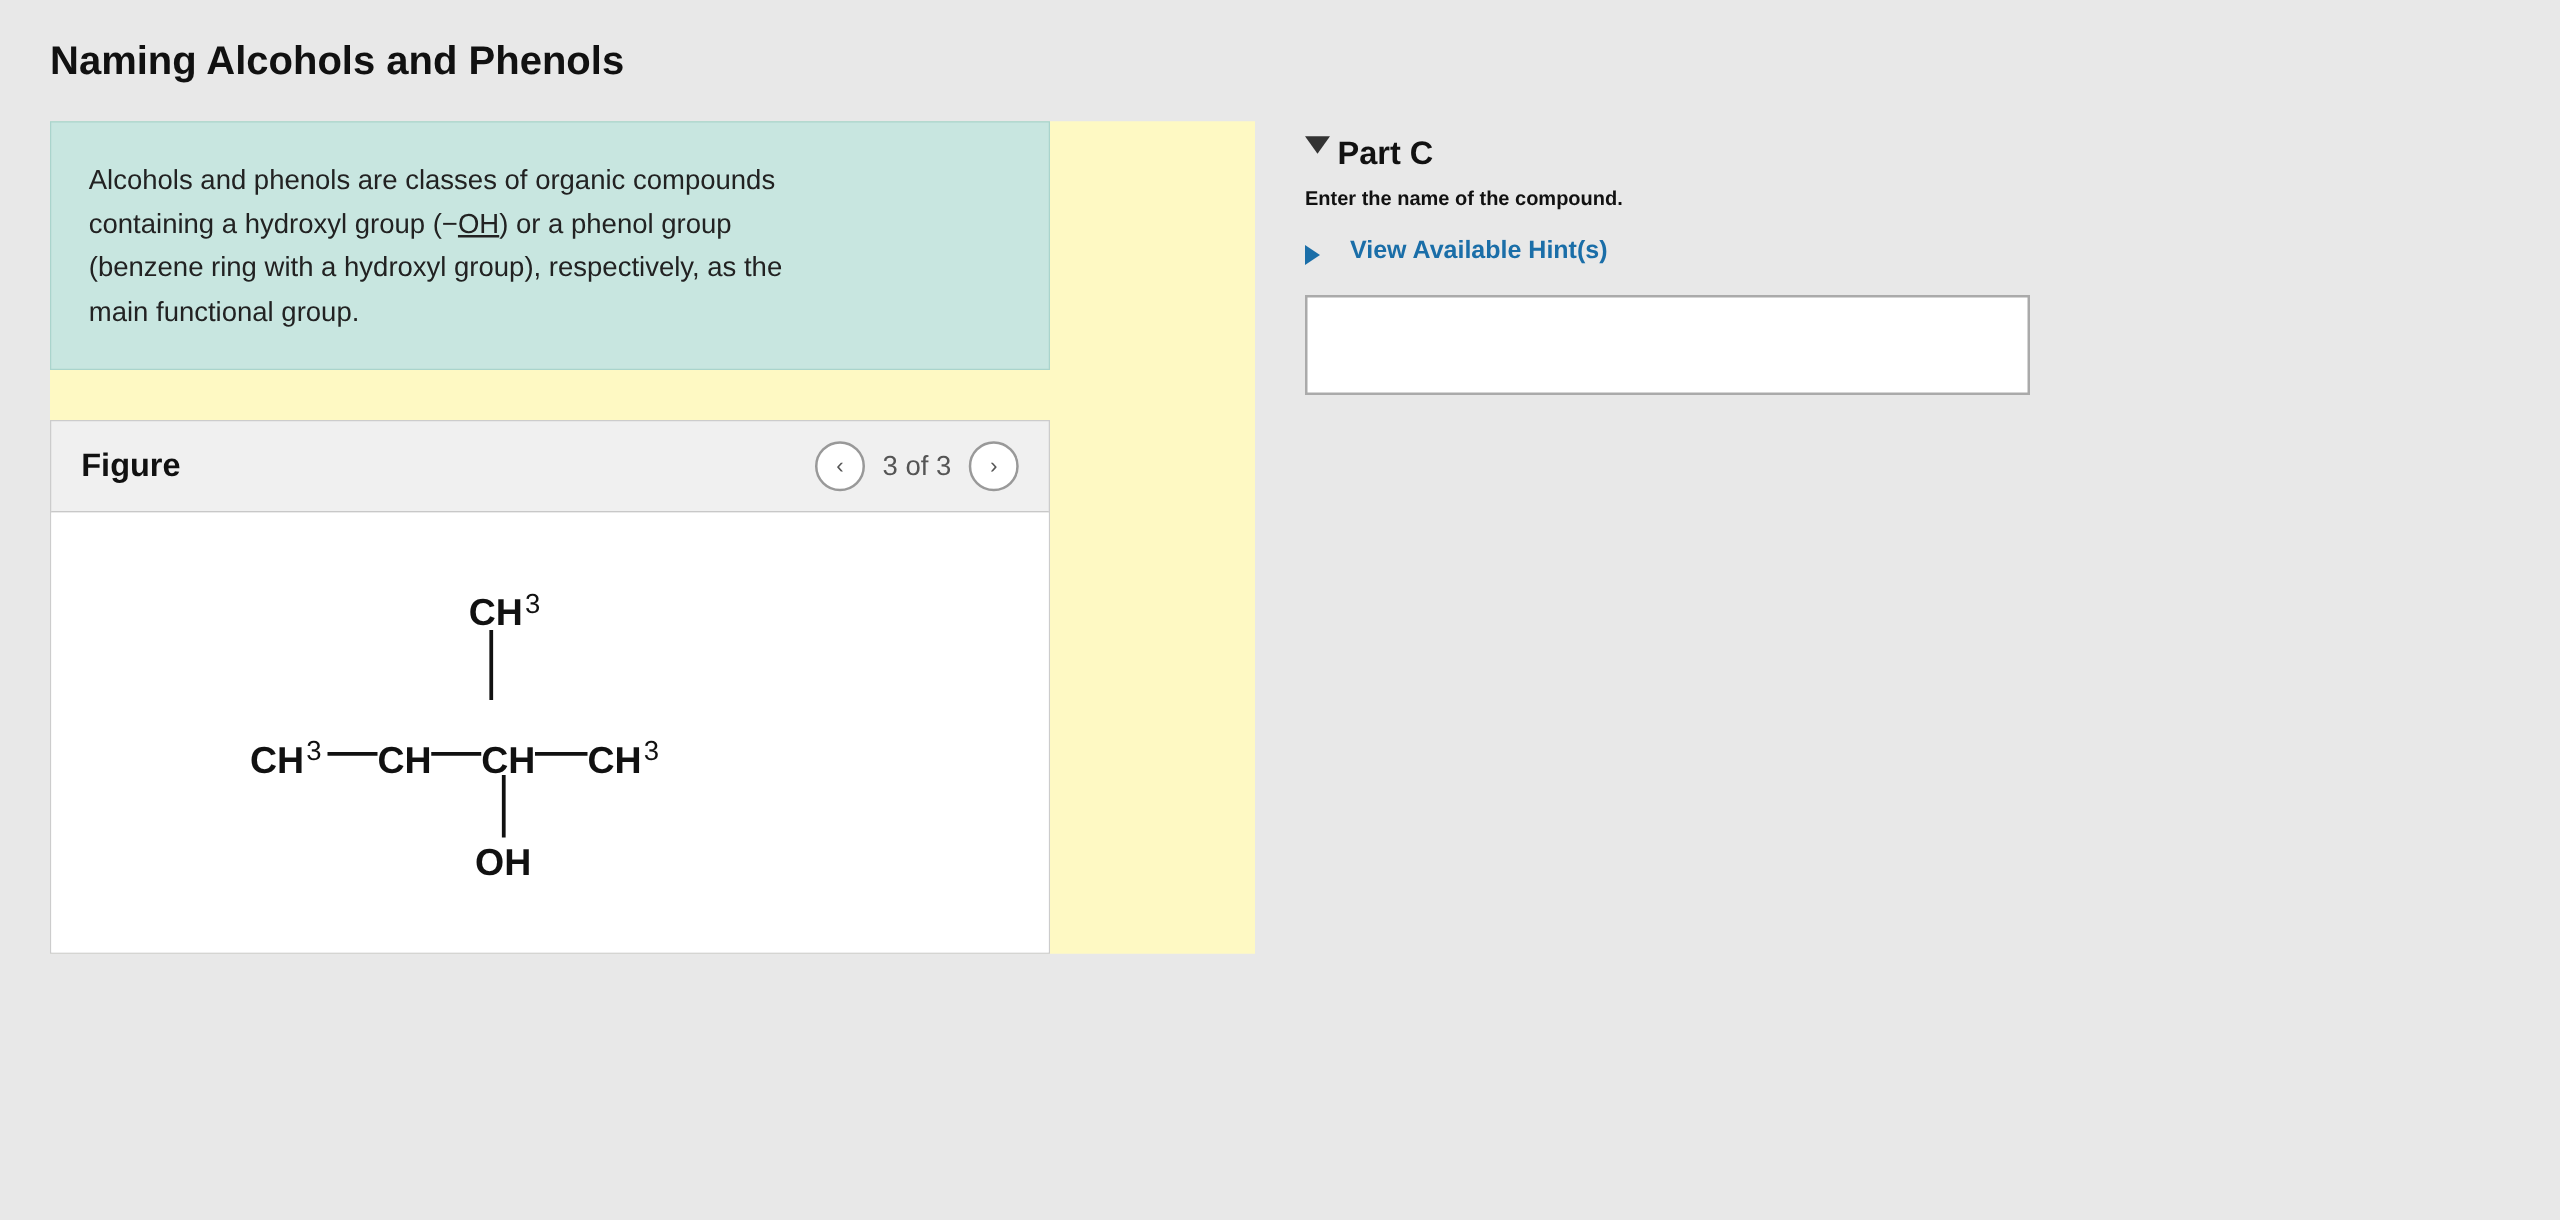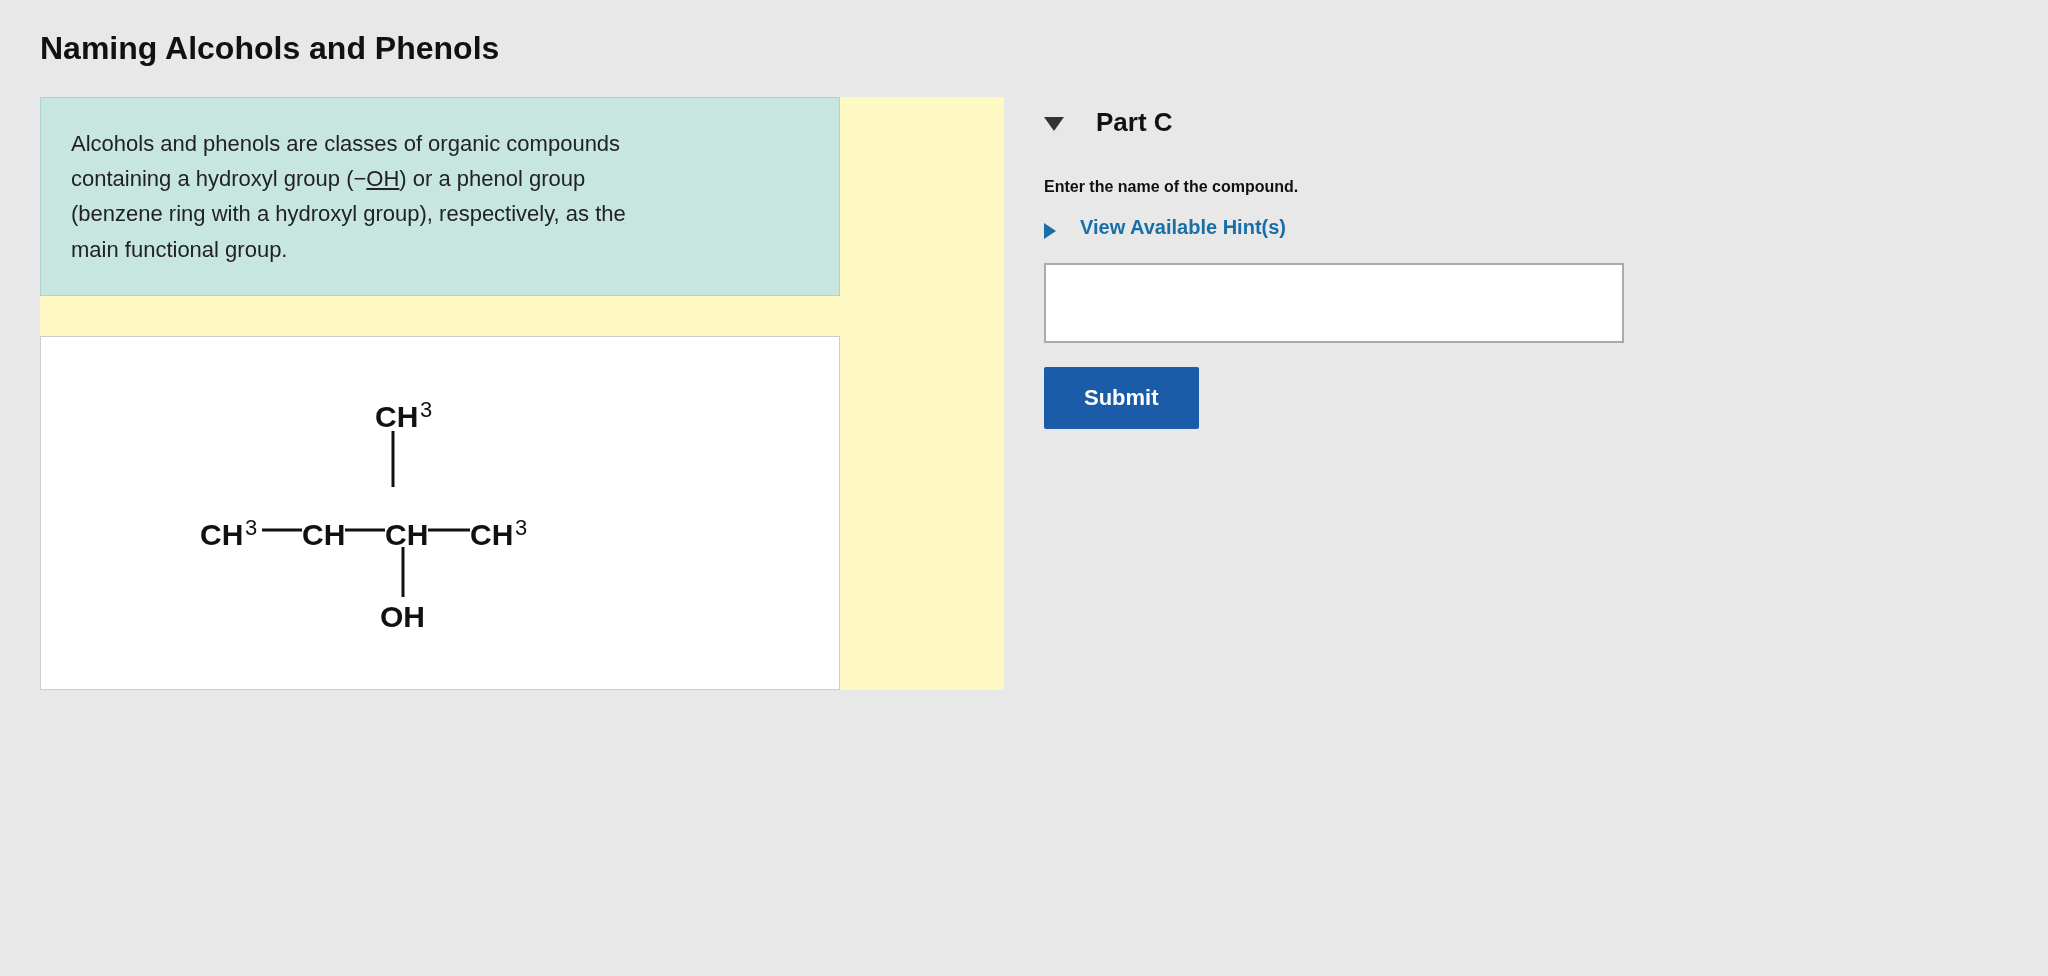--- a/index.html
+++ b/index.html
@@ -93,23 +93,22 @@
 
     
     .right-panel {
       width: 680px;
       background-color: #e8e8e8;
       padding-left: 40px;
       padding-top: 10px;
     }
     .part-c-header {
       display: flex;
-      align-items: center;
-      gap: 32px;
-      margin-bottom: 40px;
+      gap: 6px;
+      margin-bottom: 13px;
     }
     .dropdown-arrow {
       width: 0;
       height: 0;
       border-left: 10px solid transparent;
       border-right: 10px solid transparent;
       border-top: 14px solid #333;
       margin-top: 2px;
     }
     .part-c-title {
@@ -186,20 +185,28 @@
 
     <div class="left-panel">
       <div class="info-box">
         Alcohols and phenols are classes of organic compounds<br>
         containing a hydroxyl group (−<span class="underline">OH</span>) or a phenol group<br>
         (benzene ring with a hydroxyl group), respectively, as the<br>
         <span>main functional</span> group.
       </div>
 
       <div class="figure-section">
+        <div class="figure-header">
+          <span class="figure-label">Figure</span>
+          <div class="figure-nav">
+            <button class="nav-btn">‹</button>
+            <span>3 of 3</span>
+            <button class="nav-btn">›</button>
+          </div>
+        </div>
 
         <div class="figure-content">
 
           <svg width="520" height="280">
 
     <text x="195" y="50" font-size="30" font-weight="bold" fill="#111">CH</text>
     <text x="240" y="40" font-size="22" fill="#111">3</text>
 
     <line x1="213" y1="54" x2="213" y2="110" stroke="#111" stroke-width="3"></line>
 
@@ -238,18 +245,15 @@
       <p class="instruction-text">Enter the name of the compound.</p>
 
       <div class="hints-link">
         <span class="hints-arrow"></span>
         <span>View Available Hint(s)</span>
       </div>
 
       <input class="answer-input" type="text" placeholder="" style="">
 
       <br>
-      <button class="submit-btn">
-        <span>Submit</span>
-      </button>
     </div>
   </div>
 </div>
 
 </body></html>

